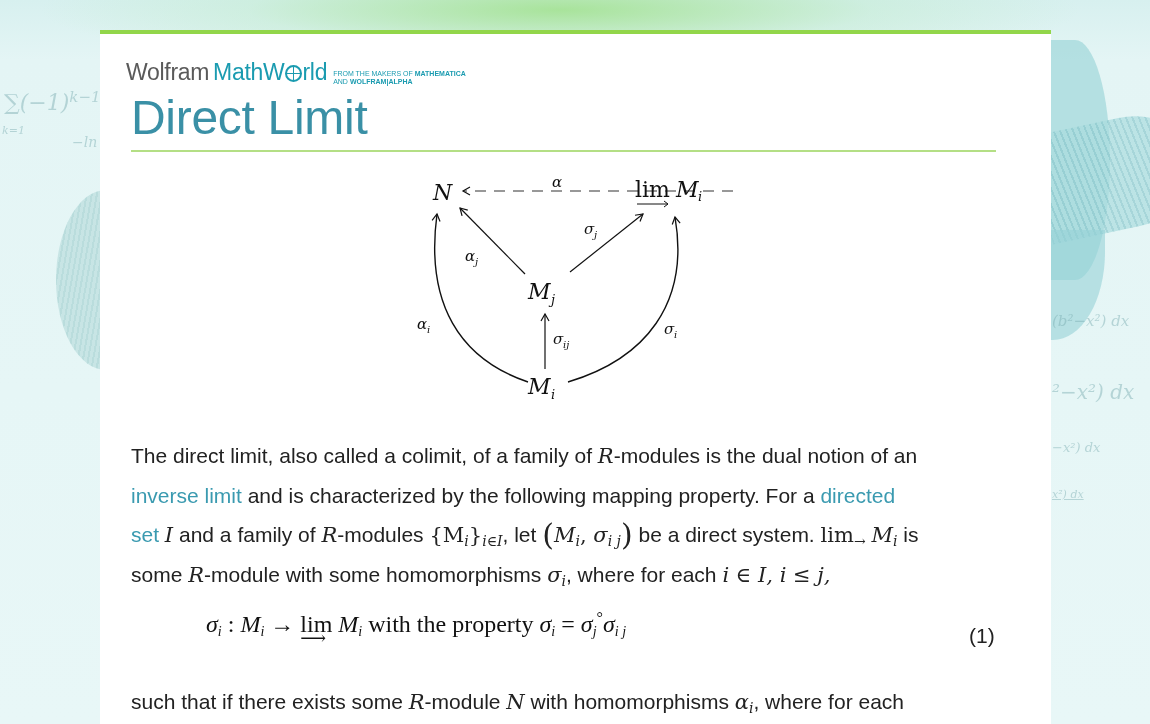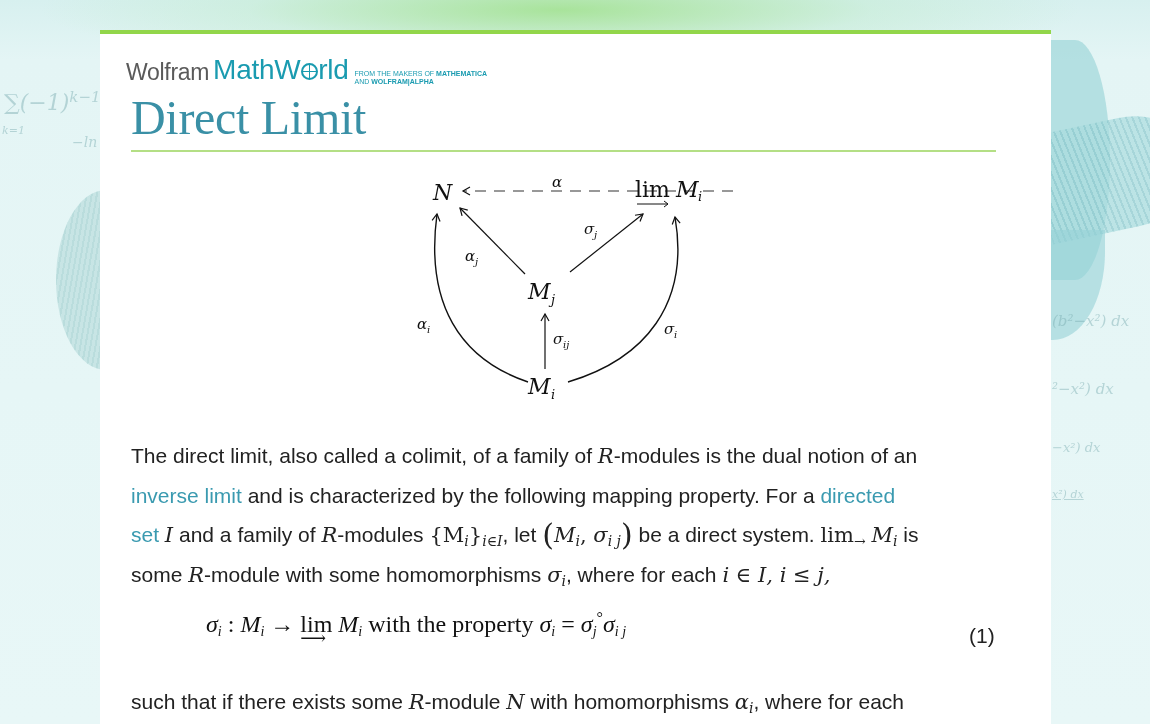--- a/index.html
+++ b/index.html
@@ -55,39 +55,39 @@
     position: absolute; left: 26px; top: 26px;
     display: flex; align-items: flex-end; gap: 4px;
     height: 26px;
   }
   .logo-wolfram {
     font-family: "Liberation Sans", sans-serif;
     font-size: 23px; color: #5a5a5a; letter-spacing: -0.3px;
   }
   .logo-mathworld {
     font-family: "Liberation Sans", sans-serif;
-    font-size: 28px; color: #1a9bb0; letter-spacing: -0.3px;
+    font-size: 23px; color: #1a9bb0; letter-spacing: -0.3px;
     display: flex; align-items: center;
   }
   .globe {
     display: inline-block; width: 17px; height: 17px; border-radius: 50%;
     border: 2px solid #1a9bb0; position: relative; margin: 0 0.5px; top: 1px;
     background:
       linear-gradient(90deg, transparent 45%, #1a9bb0 45% 55%, transparent 55%),
       linear-gradient(0deg, transparent 45%, #1a9bb0 45% 55%, transparent 55%);
   }
   .logo-tagline {
     font-family: "Liberation Sans", sans-serif;
     font-size: 7px; line-height: 8px; color: #1a9bb0; margin-left: 2px;
   }
   .logo-tagline b { font-weight: bold; }
 
   .title {
     position: absolute; left: 31px; top: 56px;
-    font-family: Liberation Serif, serif;
+    font-family: Liberation Sans, sans-serif;
     font-size: 48px; font-weight: normal; color: #3a90a6;
     letter-spacing: -0.3px;
   }
   .title-rule {
     position: absolute; left: 31px; top: 116px; width: 865px; height: 2px;
     background: #b4df85;
   }
 
   
   .diagram { position: absolute; left: 300px; top: 130px; width: 340px; height: 240px; }
@@ -129,21 +129,21 @@
 
 <div class="bg">
   <div class="bg-shape-left"></div>
   <div class="bg-shape-right2"></div>
   <div class="bg-shape-right"></div>
   <div class="bg-shape-right3"></div>
   <div class="bg-math" style="left:4px;top:88px;font-size:22px;">∑(−1)<sup style="font-size:15px">k−1</sup></div>
   <div class="bg-math" style="left:2px;top:124px;font-size:11px;">k=1</div>
   <div class="bg-math" style="left:72px;top:134px;font-size:14px;">−ln</div>
   <div class="bg-math" style="left:1052px;top:312px;font-size:15px;">(b²−x²)  dx</div>
-  <div class="bg-math" style="left:1052px;top:380px;font-size:15px;">²−x²)  dx</div>
+  <div class="bg-math" style="left:1052px;top:380px;font-size:20px;">²−x²)  dx</div>
   <div class="bg-math" style="left:1052px;top:440px;font-size:13px;">−x²)  dx</div>
   <div class="bg-math" style="left:1052px;top:488px;font-size:11px;text-decoration:underline;">x²)  dx</div>
 </div>
 
 <div class="card">
 
   <div class="logo">
     <span class="logo-wolfram">Wolfram</span>
     <span class="logo-mathworld">
       <span>Math</span>

